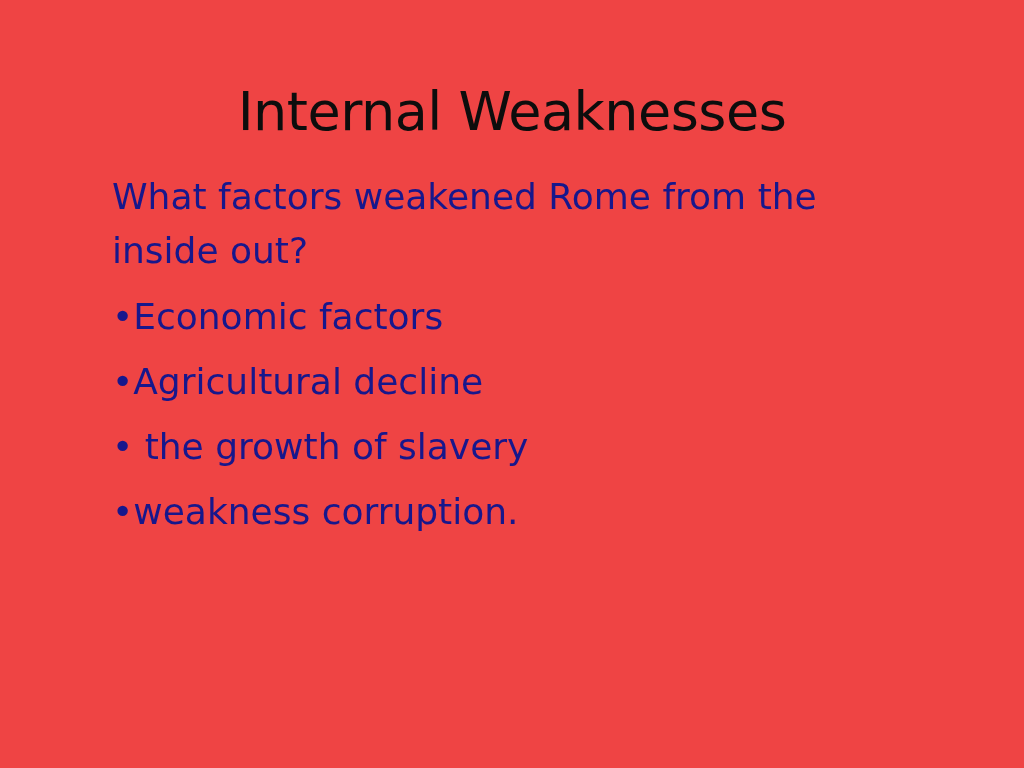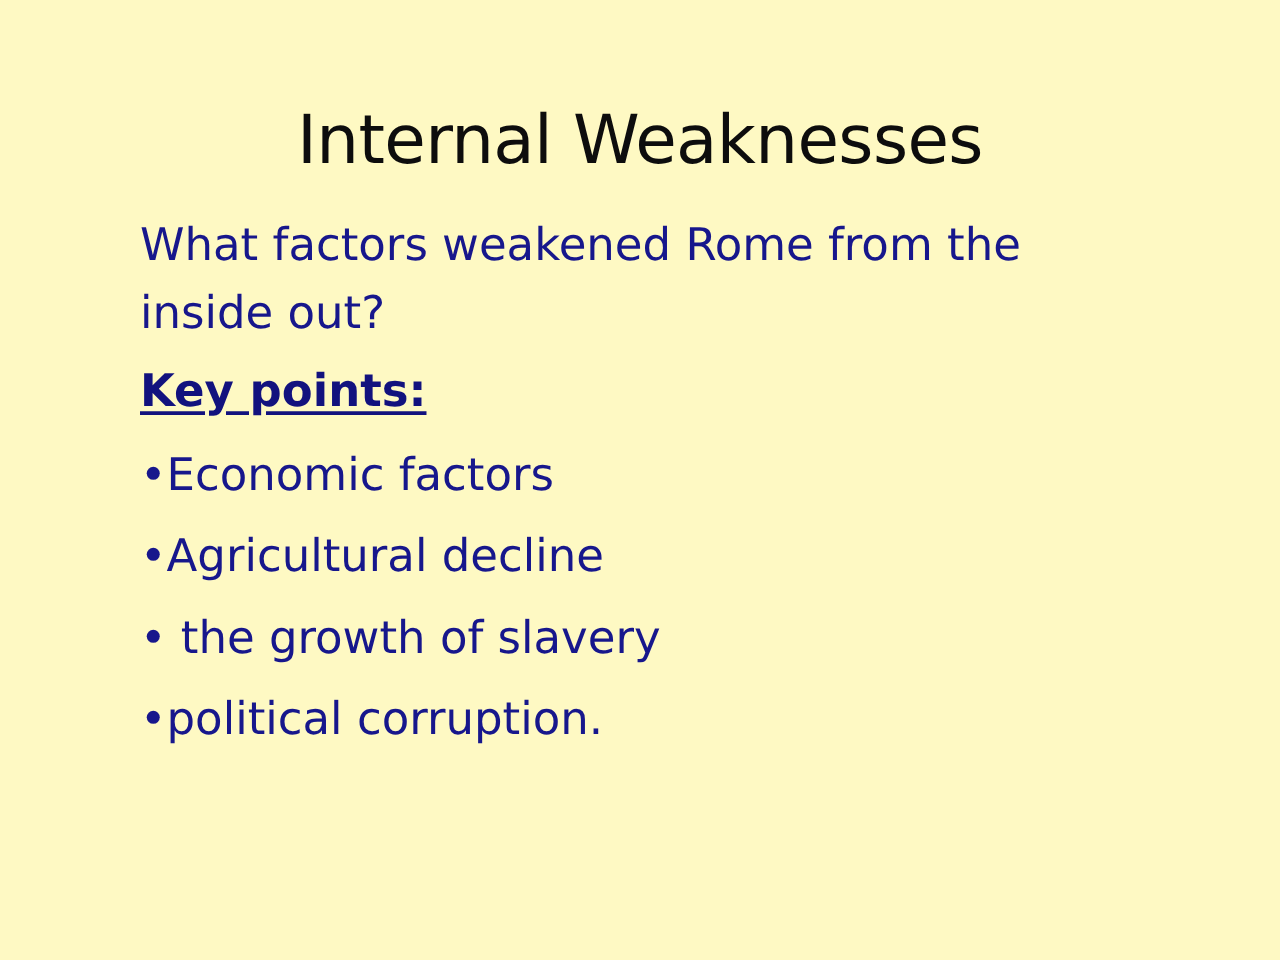--- a/index.html
+++ b/index.html
@@ -12,21 +12,21 @@
     height: 768px;
     overflow: hidden;
     font-family: "Liberation Sans", sans-serif;
     -webkit-font-smoothing: antialiased;
   }
 
   .slide {
     position: relative;
     width: 1024px;
     height: 768px;
-    background: #fef9c3;
+    background: #ef4444;
     box-sizing: border-box;
   }
 
   
   .slide-title {
     position: absolute;
     top: 44px;
     left: 0;
     width: 1024px;
     text-align: center;
@@ -91,23 +91,22 @@
 <body>
 
 <div class="slide">
 
   <h1 class="slide-title">Internal Weaknesses</h1>
 
   <div class="body-block">
 
     <p class="question">What factors weakened Rome from the inside out?</p>
 
-    <p class="key-points"><span class="kp-text">Key points:</span></p>
 
     <ul class="bullet-list">
       <li class="bullet-item">•Economic factors</li>
       <li class="bullet-item">•Agricultural decline</li>
       <li class="bullet-item">• the growth of slavery</li>
-      <li class="bullet-item">•political corruption.</li>
+      <li class="bullet-item">•weakness corruption.</li>
     </ul>
 
   </div>
 </div>
 
 </body></html>

